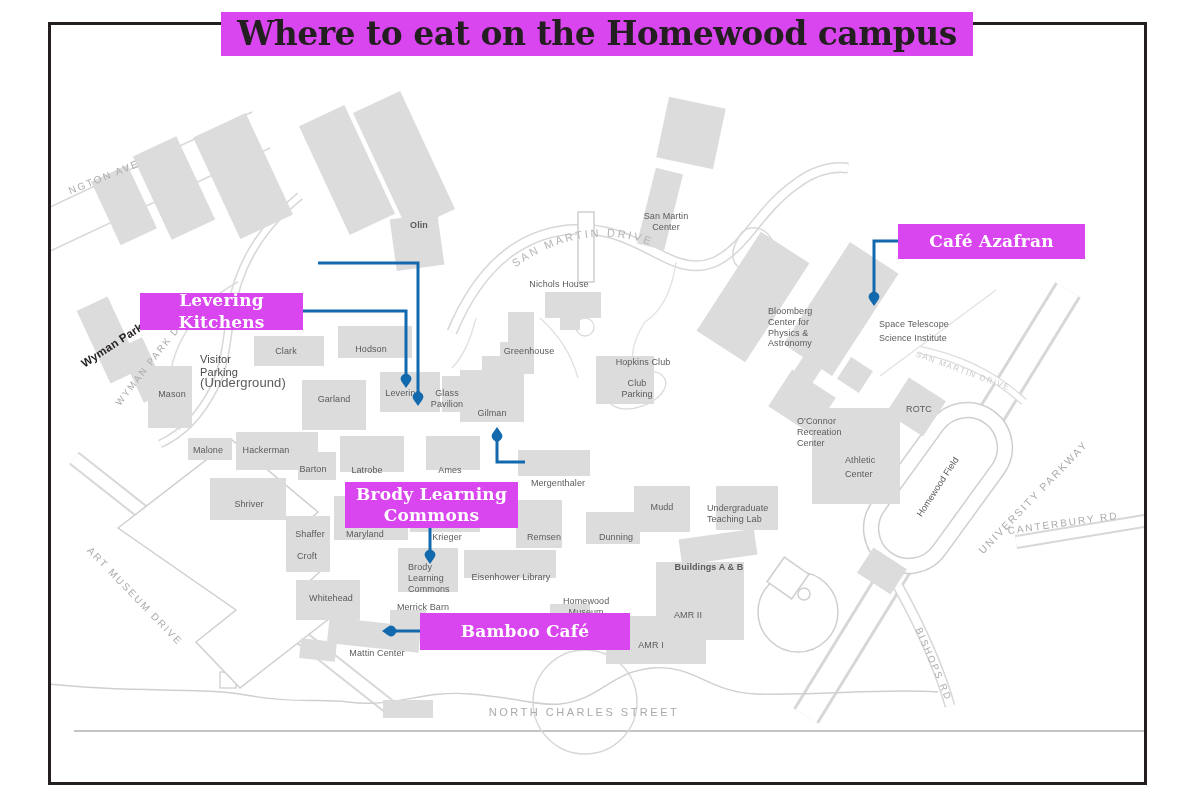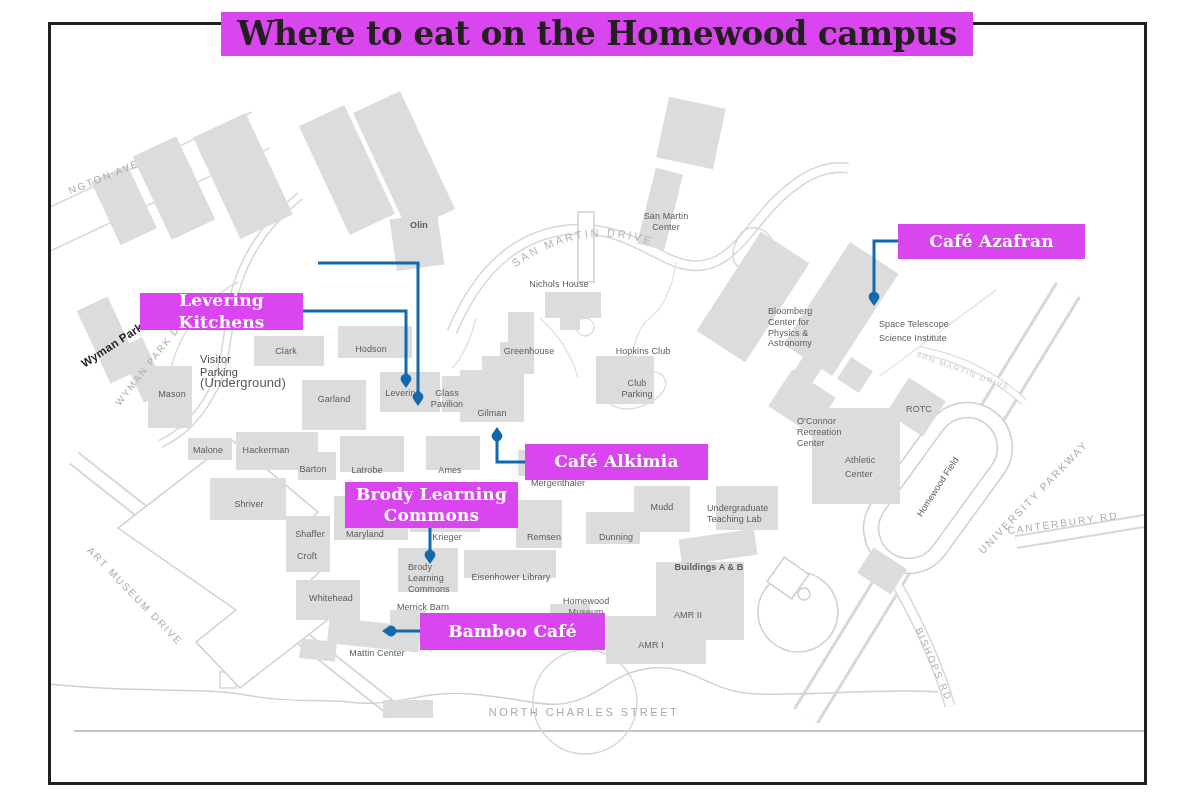--- a/index.html
+++ b/index.html
@@ -151,21 +151,21 @@
         <textPath href="#smd-path" startOffset="4">SAN MARTIN DRIVE</textPath>
       </text>
     </svg>
 
     <div class="layer" id="labels">
         <div class="bl" style="left: 419px; top: 225px; transform: translate(-50%, -50%); font-weight: bold;">Olin</div>
         <div class="bl" style="left: 666px; top: 222px; transform: translate(-50%, -50%);">San Martin
 Center</div>
         <div class="bl" style="left: 559px; top: 284px; transform: translate(-50%, -50%);">Nichols House</div>
         <div class="bl" style="left: 529px; top: 351px; transform: translate(-50%, -50%);">Greenhouse</div>
-        <div class="bl" style="left: 625px; top: 351px; transform: translate(-50%, -50%); padding-left: 36px;">Hopkins Club</div>
+        <div class="bl" style="left: 625px; top: 362px; transform: translate(-50%, -50%); padding-left: 36px;">Hopkins Club</div>
         <div class="bl" style="left: 637px; top: 389px; transform: translate(-50%, -50%);">Club
 Parking</div>
         <div class="bl" style="left: 286px; top: 351px; transform: translate(-50%, -50%);">Clark</div>
         <div class="bl" style="left: 371px; top: 349px; transform: translate(-50%, -50%);">Hodson</div>
         <div class="bl left" style="left: 200px; top: 366px; font-size: 11px; color: rgb(71, 73, 76); transform: translate(0px, -50%);">Visitor
 Parking</div>
         <div class="bl left" style="left: 200px; top: 383px; font-size: 13px; transform: translate(0px, -50%);">(Underground)</div>
         <div class="bl" style="left: 172px; top: 394px; transform: translate(-50%, -50%);">Mason</div>
         <div class="bl" style="left: 334px; top: 399px; transform: translate(-50%, -50%);">Garland</div>
         <div class="bl" style="left: 403px; top: 393px; transform: translate(-50%, -50%);">Levering</div>
@@ -235,24 +235,23 @@
         <path d="M0,0 L-4.2,-6 A5.2,5.2 0 1 1 4.2,-6 Z" fill="#1269ad" transform="translate(497,427) rotate(180)"></path>
         <path d="M 430,528 L 430,557" stroke="#1269ad" stroke-width="3" fill="none"></path>
         <path d="M0,0 L-4.2,-6 A5.2,5.2 0 1 1 4.2,-6 Z" fill="#1269ad" transform="translate(430,564) rotate(0)"></path>
         <path d="M 420,631 L 389,631" stroke="#1269ad" stroke-width="3" fill="none"></path>
         <path d="M0,0 L-4.2,-6 A5.2,5.2 0 1 1 4.2,-6 Z" fill="#1269ad" transform="translate(382,631) rotate(90)"></path>
       </svg>
 
     <div class="layer" id="callouts">
         <div class="co" style="left: 140px; top: 293px; width: 163px; height: 37px;">Levering Kitchens</div>
         <div class="co" style="left: 898px; top: 224px; width: 187px; height: 35px;">Café Azafran</div>
-        <div class="co" style="left: 525px; top: 444px; width: 183px; height: 36px;">Café Alkimia</div>
         <div class="co" style="left: 345px; top: 482px; width: 173px; height: 46px;">Brody Learning
 Commons</div>
-        <div class="co" style="left: 420px; top: 613px; width: 185px; height: 37px;">Bamboo Café</div>
+        <div class="co" style="left: 420px; top: 613px; width: 210px; height: 37px;">Bamboo Café</div>
       </div>
 
   </div>
 
   <div class="frame"></div>
 
   <div class="title-wrap">
     <h1 class="title">Where to eat on the Homewood campus</h1>
   </div>
 

